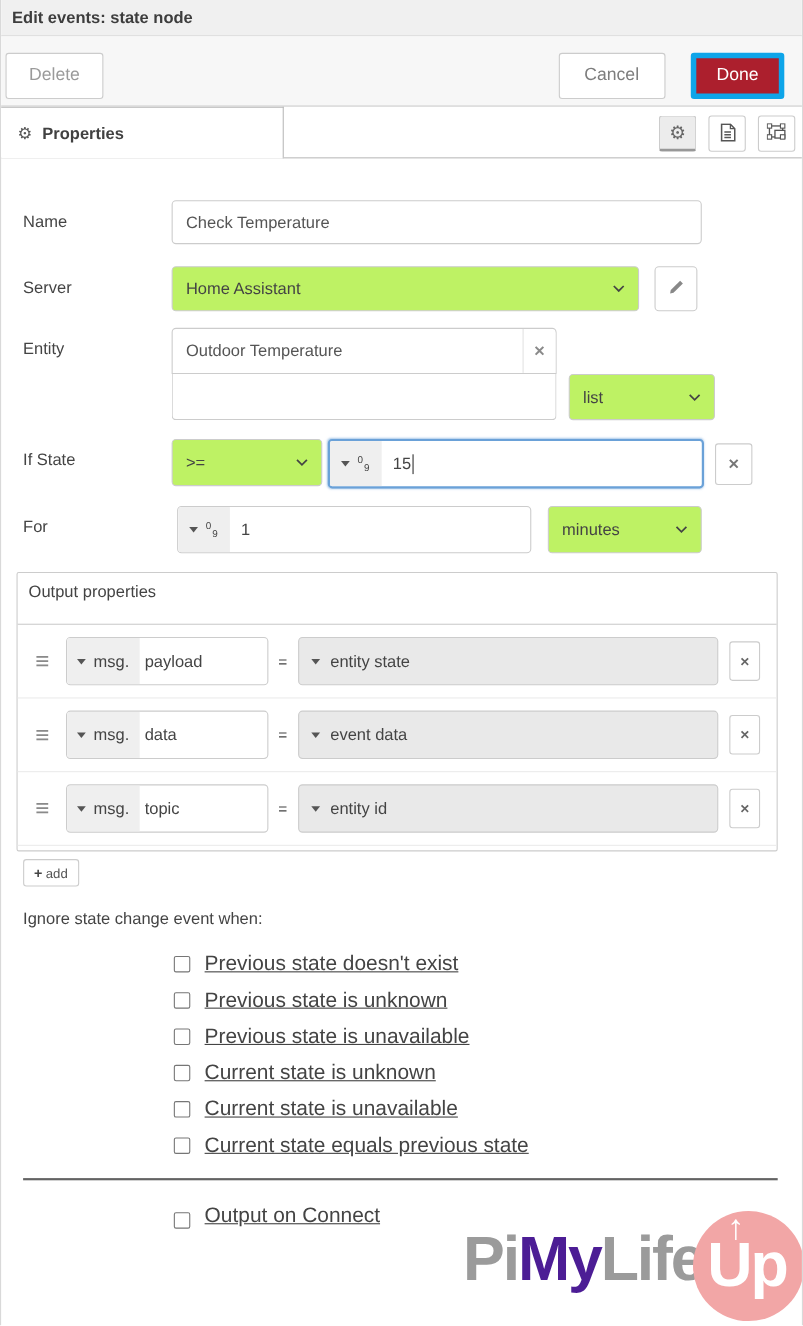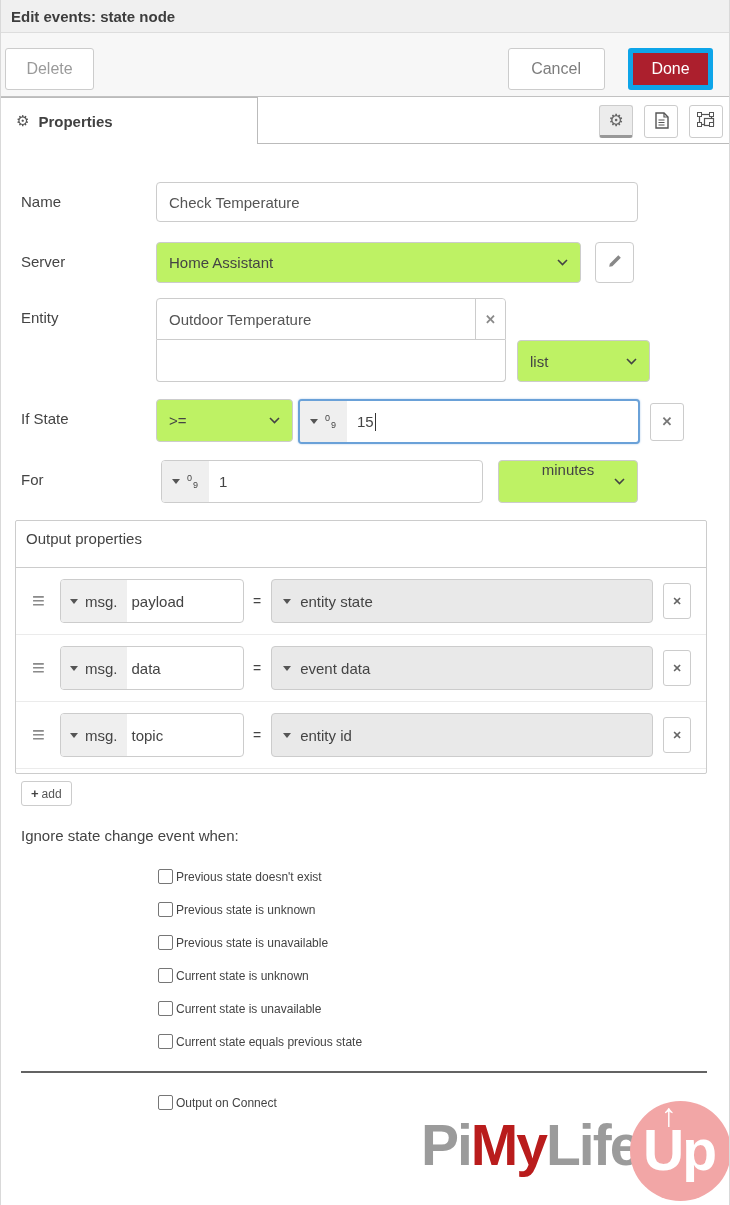--- a/index.html
+++ b/index.html
@@ -72,21 +72,21 @@
   .n09 .sup { position:absolute; top:0; left:0; }
   .n09 .sub { position:absolute; bottom:0; left:6px; }
   .ti-value { display:flex; align-items:center; padding-left:10px; font-size:15px; color:#444; }
   .cursor { display:inline-block; width:1px; height:18px; background:#333; margin-left:1px; }
   .xbtn { margin-left:10px; width:34px; height:38px; border:1px solid #ccc; border-radius:3px; background:#fff;
           color:#777; font-weight:bold; font-size:13px; display:flex; align-items:center; justify-content:center;
           align-self:center; cursor:pointer; }
 
   .row-for { margin-bottom:17px; }
   .for-input { width:322px; }
-  .units-select { margin-left:15px; width:140px; height:43px;flex-direction:column; }
+  .units-select { margin-left:15px; width:140px; height:43px; }
 
   .row-statetype { margin-bottom:16px; }
   .statetype-select { width:480px; height:42px; }
 
   
   .ops { margin-left:-6px; width:692px; border:1px solid #ccc; border-radius:2px; background:#fff; }
   .ops-title { padding:9px 10px 20px; font-size:15px; color:#444; border-bottom:1px solid #ccc; }
   .ops-rows { padding-bottom:4px; }
   .ops-row { display:flex; align-items:center; padding:11px 8px; border-bottom:1px solid #ebebeb; }
   .drag { font-size:22px; color:#8a8a8a; margin-left:8px; width:22px; cursor:grab; line-height:22px; }
@@ -103,29 +103,29 @@
            display:flex; align-items:center; justify-content:center; cursor:pointer; }
 
   .add-btn { margin-top:7px; height:25px; padding:0 9px; border:1px solid #ccc; border-radius:3px; background:#fff;
              color:#555; font-size:12px; display:inline-flex; align-items:center; gap:3px; font-family:inherit; cursor:pointer; }
   .add-plus { font-weight:bold; font-size:13px; color:#444; }
 
   .ignore-label { margin-top:21px; font-size:15px; color:#444; }
   .cb-list { margin-top:16px; margin-left:137px; }
   .cb-row { display:flex; align-items:center; height:33px; }
   .cb { width:15px; height:15px; border:1px solid #767676; border-radius:2px; background:#fff; flex-shrink:0; cursor:pointer; }
-  .cb-label { margin-left:3px; font-size:12px; color:#444; }
+  .cb-label { margin-left:13px; font-size:19px; color:#444;text-decoration:underline; }
 
   .divider { margin-top:13px; width:686px; border-top:2px solid #636363; }
   .connect-row { margin-top:22px; margin-left:137px; display:flex; align-items:flex-end; }
 
   
   .watermark { position:absolute; left:0; top:0; width:730px; height:1205px; pointer-events:none; z-index:5; }
   .wm-text { position:absolute; left:420px; top:1112px; font-size:57px; font-weight:bold; letter-spacing:-2px; white-space:nowrap; }
-  .wm-gray { color:#9b9b9b; } .wm-pink { color:#b91c1c; }
+  .wm-gray { color:#9b9b9b; } .wm-pink { color:#4c1d95; }
   .wm-badge { position:absolute; left:629px; top:1101px; width:101px; height:100px; border-radius:50%; background:#f2a6a6; }
   .wm-up { position:absolute; left:13px; top:16px; font-size:57px; font-weight:bold; color:#fff; letter-spacing:-2px; }
   .wm-arrow { position:absolute; left:31px; top:-4px; font-size:32px; font-weight:bold; color:#fff; }
 </style>
 </head>
 <body>
 
 <div class="app">
 
   <div class="dialog-header">

